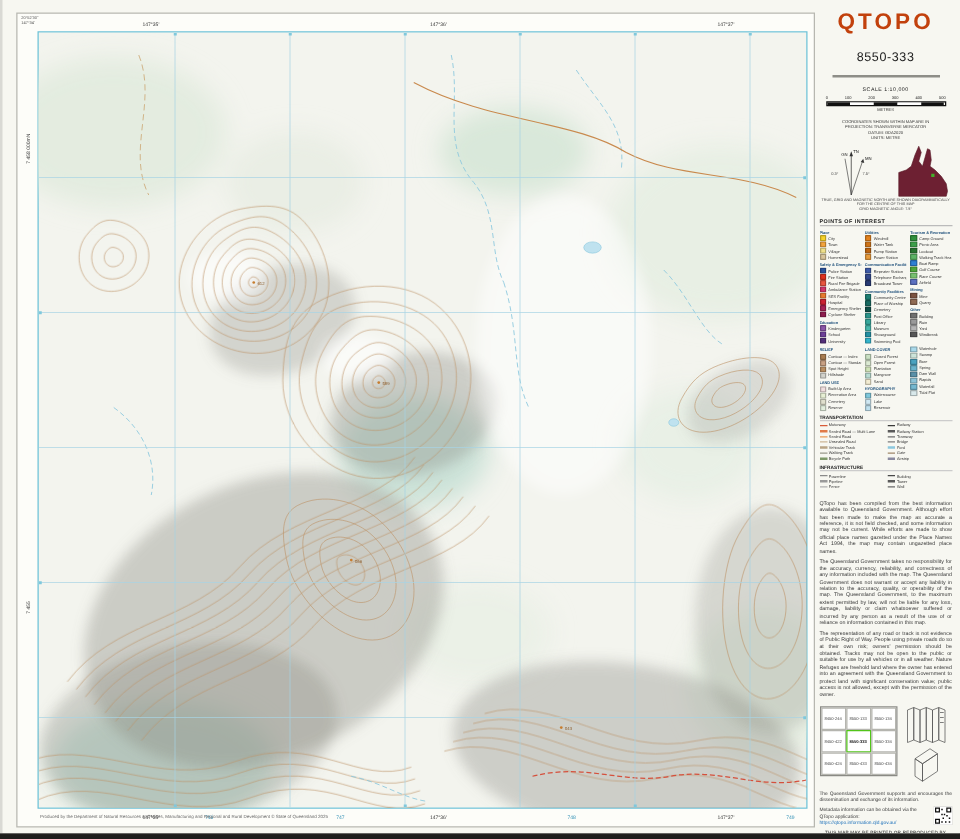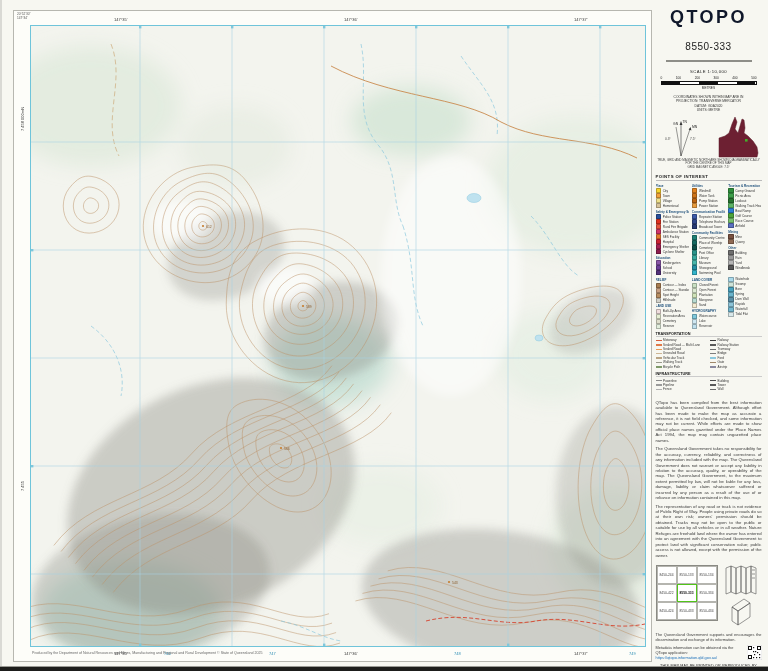--- a/index.html
+++ b/index.html
@@ -12,21 +12,21 @@
   .map-block{position:absolute;left:13px;top:10px;width:637px;height:650px;background:#fdfdf9;border:1px solid #b7b7b0;}
   .map-canvas{position:absolute;left:16px;top:14px;width:614px;height:620px;border:1px solid #6fc4da;background:#f3f4ee;overflow:hidden;}
   .mlab{position:absolute;font-size:4px;color:#333;white-space:nowrap;}
   .mlab.blue{color:#2f8fb5;}
   .mlab.rot{transform:rotate(-90deg);transform-origin:left top;}
   .map-footer{position:absolute;left:18px;top:640px;width:600px;font-size:3.6px;color:#666;white-space:nowrap;overflow:hidden;}
   .corner-micro{position:absolute;left:3px;top:2px;font-size:3.2px;line-height:1.2;color:#555;}
 
   
   .sidebar{position:absolute;left:652px;top:0;width:113px;height:667px;display:flex;flex-direction:column;align-items:center;}
-  .qtopo-title{margin-top:7px;font-size:18px;font-weight:bold;letter-spacing:2.5px;color:#0f172a;}
+  .qtopo-title{margin-top:7px;font-size:18px;font-weight:bold;letter-spacing:2.5px;color:#c2410c;}
   .map-number{margin-top:13px;font-size:10px;letter-spacing:.5px;color:#222;}
   .photo{margin-top:8px;width:84px;height:92px;border:1px solid #8e8e88;position:relative;overflow:hidden;
          background:linear-gradient(#cbcbc9 0%,#c2c1bd 55%,#b3b0a8 72%,#a39d92 75%);}
   .photo .field{position:absolute;left:0;bottom:0;width:100%;height:22px;
          background:repeating-linear-gradient(#7c4e31 0 2px,#6d4229 2px 3px,#835538 3px 5px);}
   .photo svg{position:absolute;left:0;top:0;}
   .scale-caption{margin-top:7px;font-size:4.2px;letter-spacing:.4px;color:#222;}
   .scalebar{margin-top:2px;width:96px;}
   .scalebar .nums{display:flex;justify-content:space-between;font-size:3.2px;color:#222;padding:0 0 .5px;}
   .scalebar .bar{display:flex;height:2.8px;border:.5px solid #111;}

